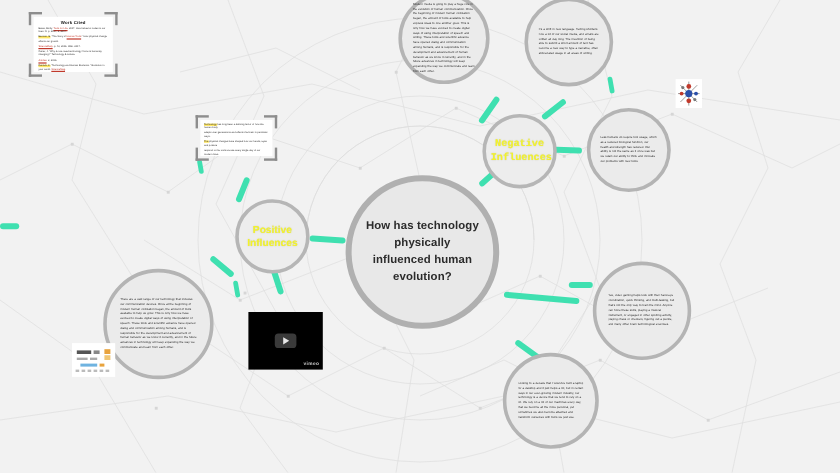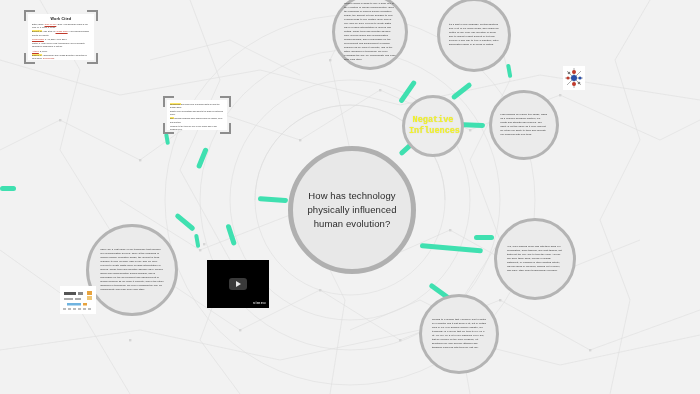--- a/index.html
+++ b/index.html
@@ -18,21 +18,21 @@
     border:3px solid #b4b4b4;
     box-sizing:border-box;
     display:flex;align-items:center;justify-content:center;
     text-align:center;
   }
   .node.hub{
     background:#e8e8e8;
     border:5px solid #b0b0b0;
   }
   .hub-text{
-    font-weight:normal;font-size:9.5px;line-height:1.45;color:#2b2b2b;
+    font-weight:bold;font-size:9.5px;line-height:1.45;color:#2b2b2b;
     letter-spacing:.1px;width:82%;
   }
   .cat-label{
     font-weight:bold;font-size:8.5px;line-height:1.35;
     color:#f3f32a;
     text-shadow:0 0 1px rgba(120,120,0,.35);
     width:86%;
   }
   .node.cat{background:#ededed;border:3px solid #b6b6b6;}
 
@@ -170,20 +170,23 @@
   <div class="conn" style="left:0px;top:186px;width:16px;height:4.5px;transform:rotate(0deg);"></div>
   <div class="conn" style="left:474px;top:235px;width:20px;height:4.5px;transform:rotate(0deg);"></div>
   <div class="conn" style="left:508px;top:62px;width:14px;height:4px;transform:rotate(80deg);"></div>
   <div class="conn" style="left:196px;top:232px;width:14px;height:4px;transform:rotate(80deg);"></div>
   <div class="conn" style="left:166px;top:131px;width:12px;height:4px;transform:rotate(80deg);"></div>
 
   <div class="node hub" style="left:288px;top:146px;width:128px;height:128px;">
     <div class="hub-text">How has technology physically influenced human evolution?</div>
   </div>
 
+  <div class="node cat" style="left:196px;top:166px;width:62px;height:62px;">
+    <div class="cat-label">Positive Influences</div>
+  </div>
 
   <div class="node cat" style="left:402px;top:95px;width:62px;height:62px;font-family:Liberation Mono, monospace;">
     <div class="cat-label">Negative Influences</div>
   </div>
 
   <div class="node" style="left:332px;top:-6px;width:76px;height:76px;">
     <div class="bubble-text">Modern media is going to play a huge role in the evolution of human communication. Once the beginning of modern human civilization began, the amount of tools available to help express ideas to one another grew. This is only how we have evolved to create digital ways of using interpretation of speech and writing. These tools and scientific advance have opened dialog and communication among humans, and is responsible for the development and advancement of human behavior as we know it currently, and in the future advances in technology will keep expanding the way we communicate and learn from each other.</div>
   </div>
 
   <div class="node" style="left:437px;top:-2px;width:74px;height:74px;">

